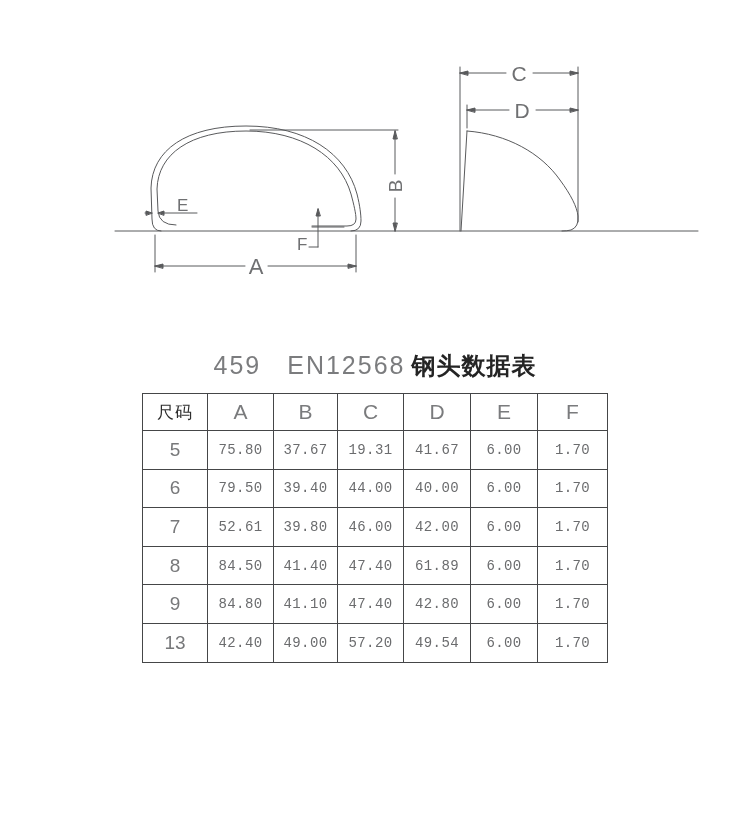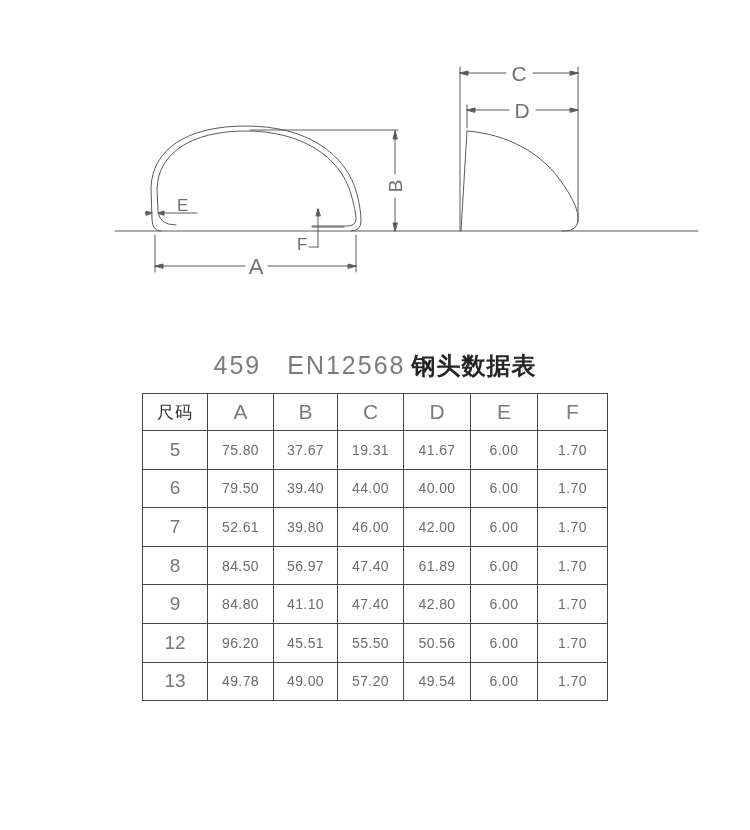--- a/index.html
+++ b/index.html
@@ -23,21 +23,21 @@
   }
   table.spec td,table.spec th{
     border:1px solid #454648;text-align:center;vertical-align:middle;
     padding:0;overflow:hidden;
   }
   table.spec th{height:36px;font-weight:normal;}
   table.spec td{height:37.6px;}
   th.hdr-size{font-size:17px;color:#2e2e2e;font-weight:bold;letter-spacing:1px;}
   th.hdr-dim{font-size:21px;color:#7a7b7d;}
   td.size-cell{font-size:19px;color:#77787a;}
-  td.val-cell{font-size:14px;color:#6b6c6e;letter-spacing:0.4px;}
+  td.val-cell{font-size:14px;color:#6b6c6e;letter-spacing:0.4px;font-family:Liberation Mono, monospace;}
 </style>
 </head>
 <body>
 
 <div class="page">
 
   <svg width="750" height="310" viewBox="0 0 750 310">
     <g stroke="#595a5c" stroke-width="1" fill="none" stroke-linecap="round">
 
       <line x1="115" y1="231" x2="698" y2="231"></line>
@@ -164,47 +164,38 @@
         <td class="val-cell">52.61</td>
         <td class="val-cell">39.80</td>
         <td class="val-cell">46.00</td>
         <td class="val-cell">42.00</td>
         <td class="val-cell">6.00</td>
         <td class="val-cell">1.70</td>
       </tr>
       <tr>
         <td class="size-cell">8</td>
         <td class="val-cell">84.50</td>
-        <td class="val-cell">56.97</td>
+        <td class="val-cell">41.40</td>
         <td class="val-cell">47.40</td>
         <td class="val-cell">61.89</td>
         <td class="val-cell">6.00</td>
         <td class="val-cell">1.70</td>
       </tr>
       <tr>
         <td class="size-cell">9</td>
         <td class="val-cell">84.80</td>
         <td class="val-cell">41.10</td>
         <td class="val-cell">47.40</td>
         <td class="val-cell">42.80</td>
         <td class="val-cell">6.00</td>
         <td class="val-cell">1.70</td>
       </tr>
       <tr>
-        <td class="size-cell">12</td>
-        <td class="val-cell">96.20</td>
-        <td class="val-cell">45.51</td>
-        <td class="val-cell">55.50</td>
-        <td class="val-cell">50.56</td>
-        <td class="val-cell">6.00</td>
-        <td class="val-cell">1.70</td>
-      </tr>
-      <tr>
         <td class="size-cell">13</td>
-        <td class="val-cell">49.78</td>
+        <td class="val-cell">42.40</td>
         <td class="val-cell">49.00</td>
         <td class="val-cell">57.20</td>
         <td class="val-cell">49.54</td>
         <td class="val-cell">6.00</td>
         <td class="val-cell">1.70</td>
       </tr>
     </tbody>
   </table>
 </div>
 

